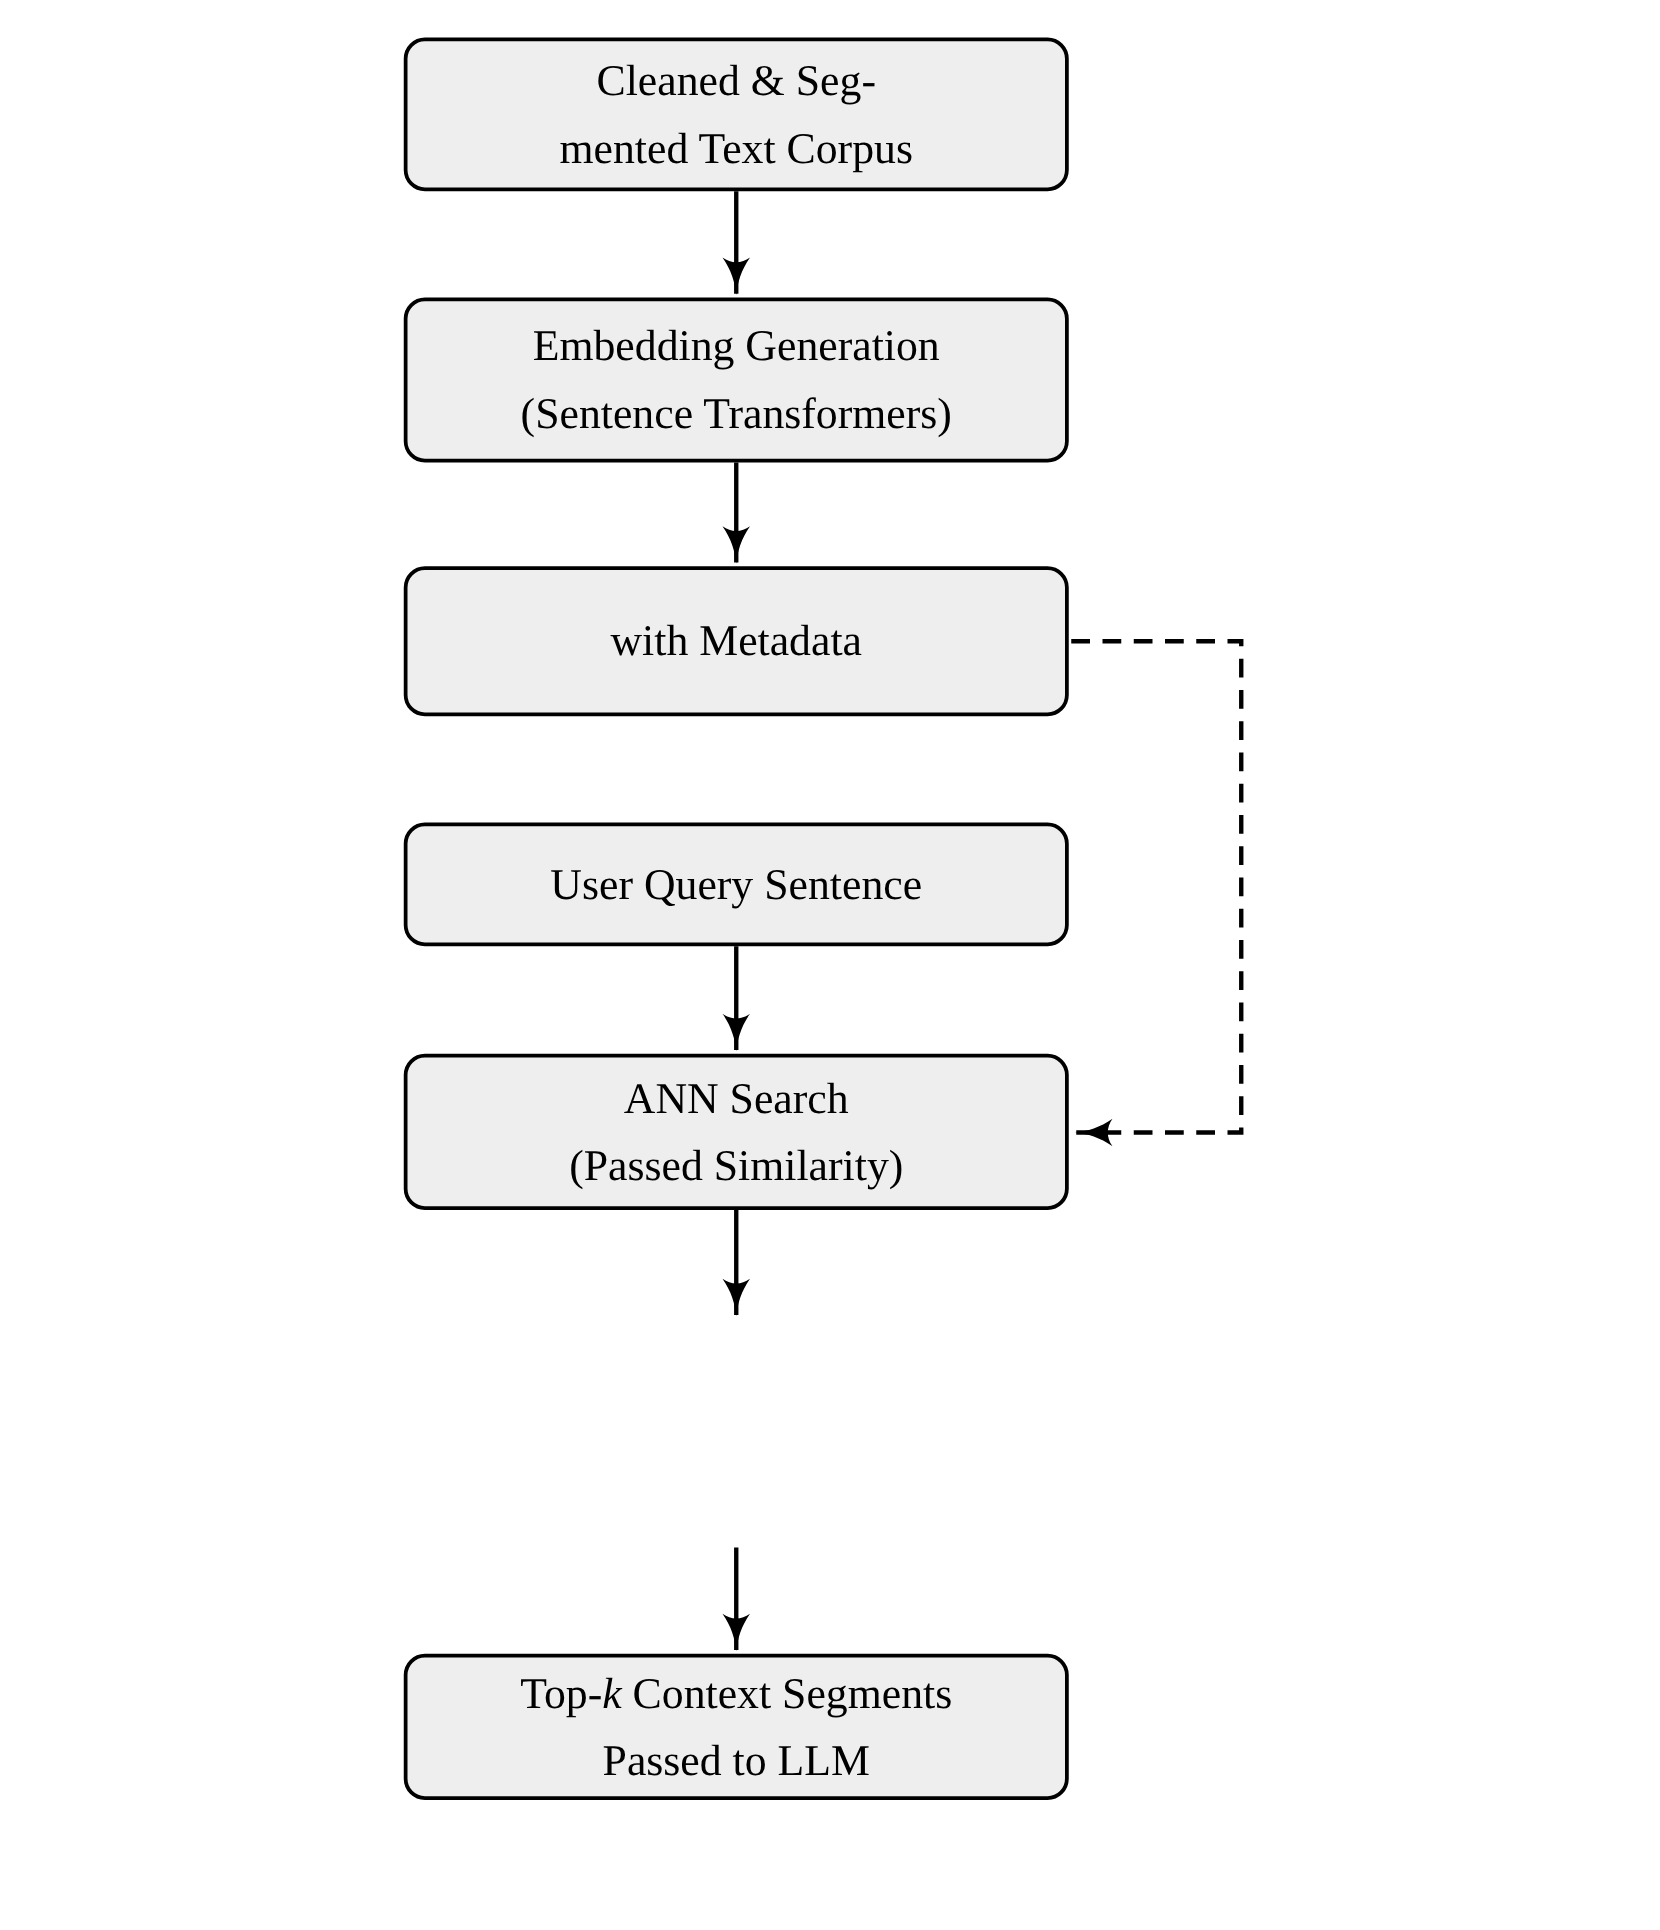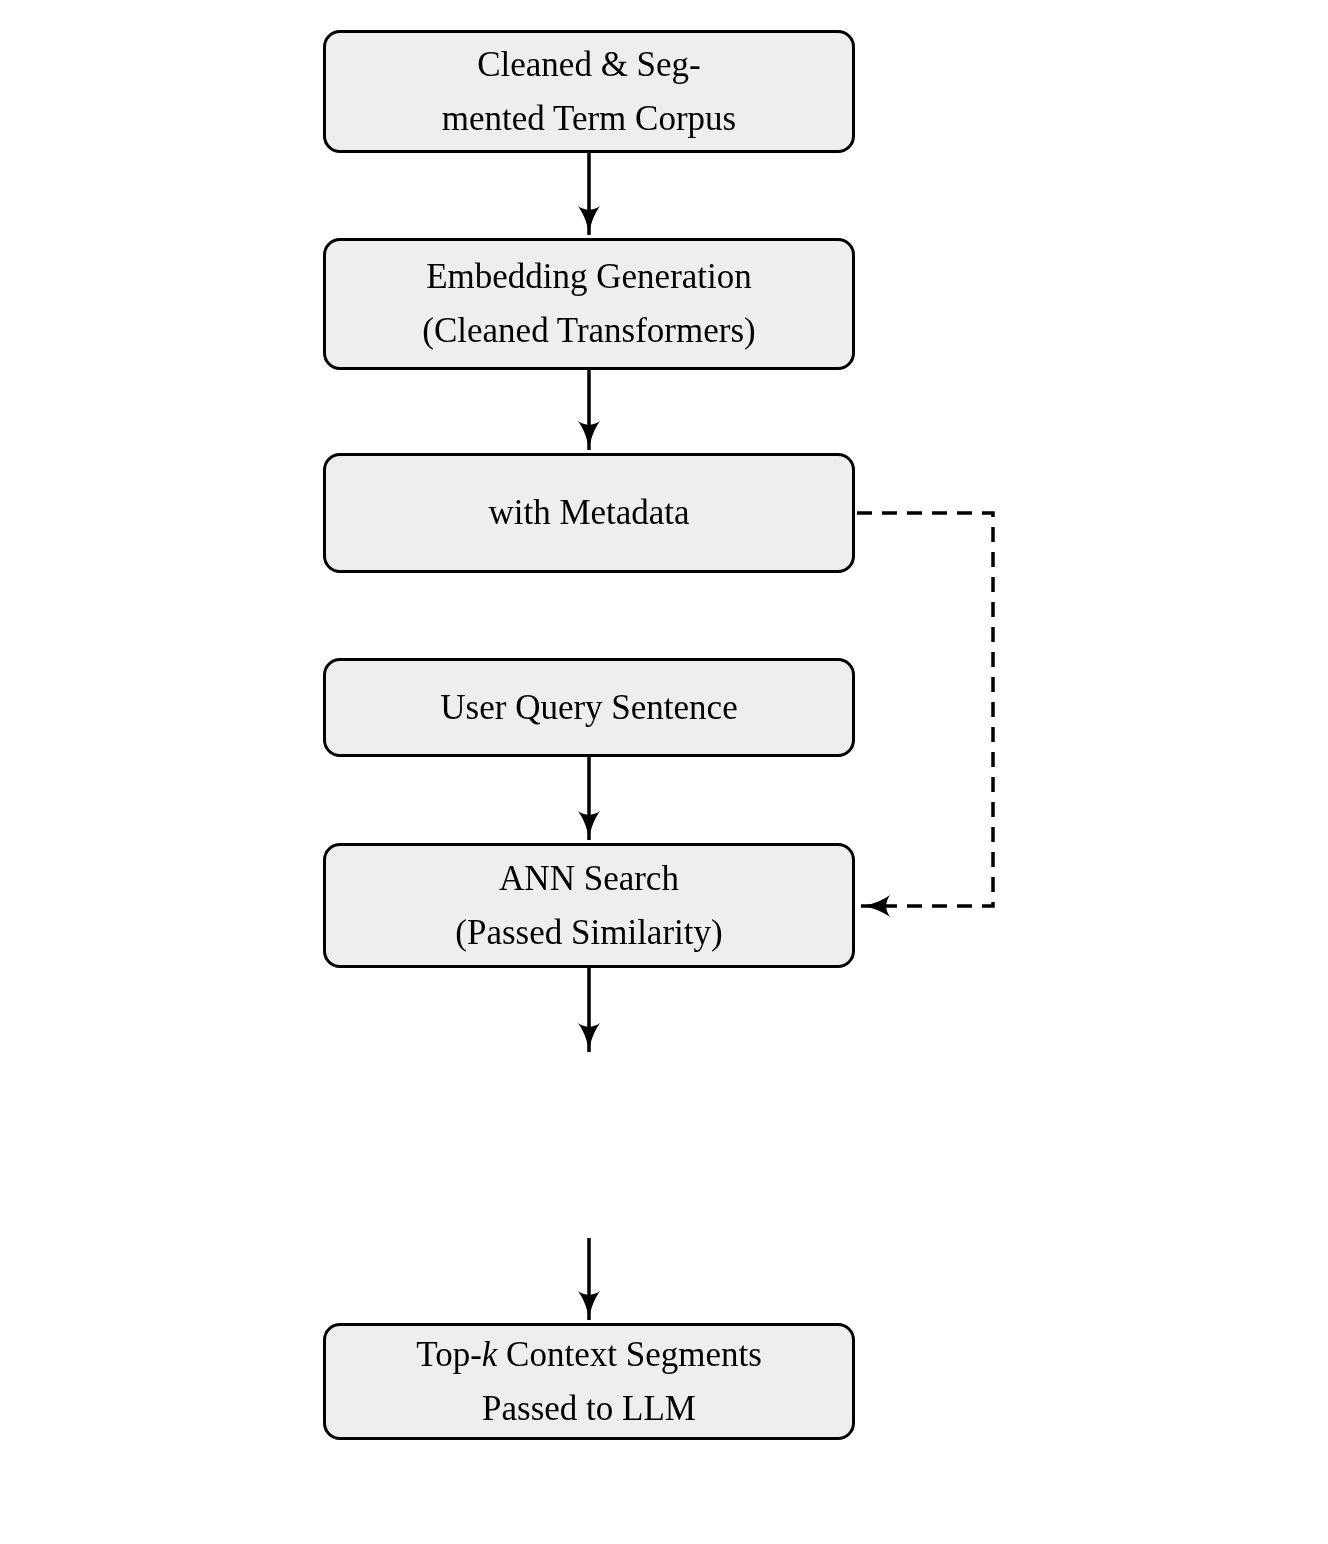--- a/index.html
+++ b/index.html
@@ -78,26 +78,26 @@
     <line x1="589" y1="370" x2="589" y2="450" marker-end="url(#arrow)"></line>
     <line x1="589" y1="757" x2="589" y2="840" marker-end="url(#arrow)"></line>
     <line x1="589" y1="968" x2="589" y2="1052" marker-end="url(#arrow)"></line>
     <line x1="589" y1="1238" x2="589" y2="1320" marker-end="url(#arrow)"></line>
 
     <path class="edge dashed" d="M857,513 H993 V906 H861" marker-end="url(#arrow)"></path>
   </svg>
 
   <div class="node n1">
     <span class="line">Cleaned &amp; Seg-</span>
-    <span class="line">mented Term Corpus</span>
+    <span class="line">mented Text Corpus</span>
   </div>
 
   <div class="node n2">
     <span class="line">Embedding Generation</span>
-    <span class="line">(Cleaned Transformers)</span>
+    <span class="line">(Sentence Transformers)</span>
   </div>
 
   <div class="node n3">
     <span class="line">with Metadata</span>
   </div>
 
   <div class="node n4">
     <span class="line">User Query Sentence</span>
   </div>
 

